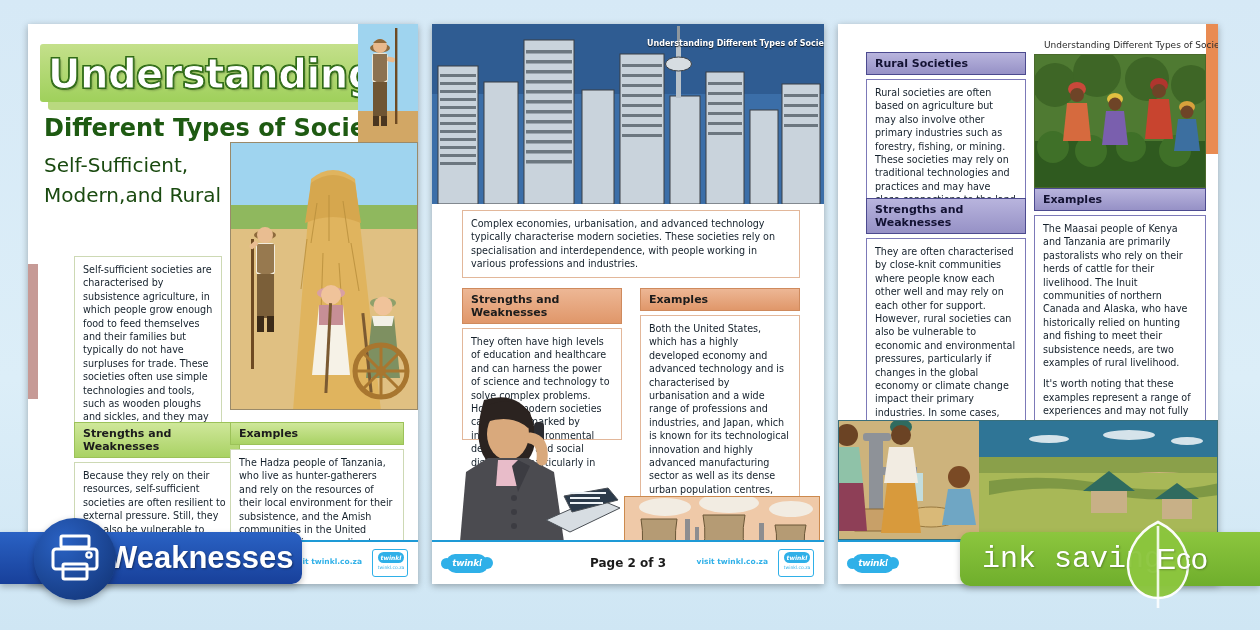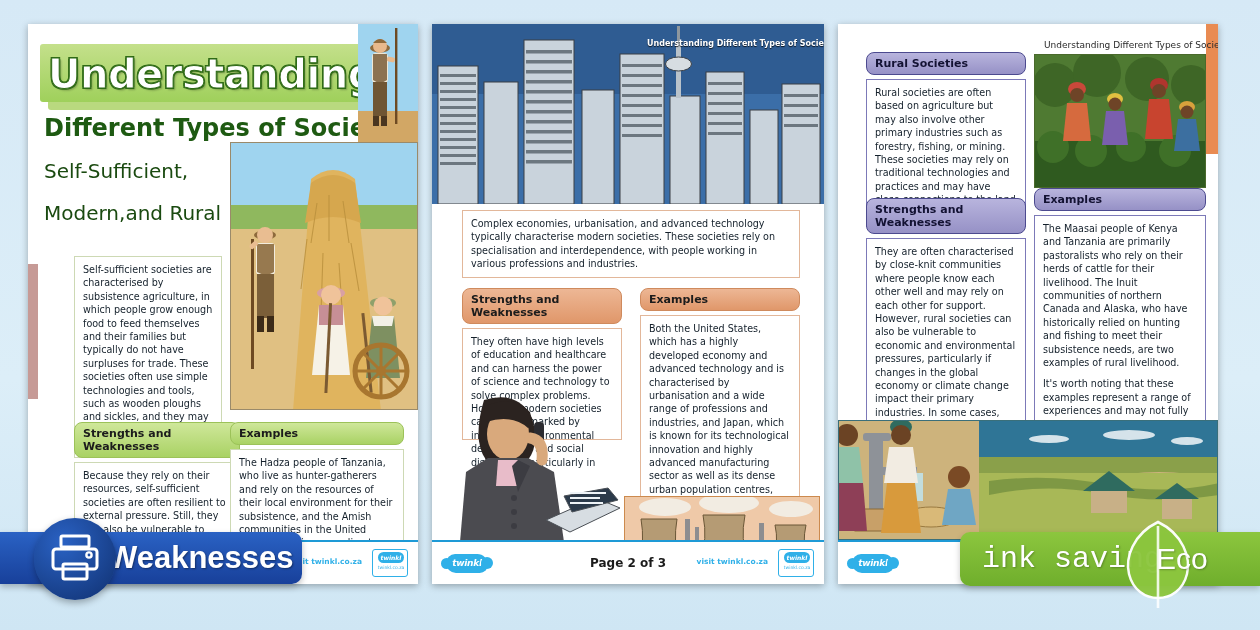--- a/index.html
+++ b/index.html
@@ -51,30 +51,30 @@
   }
   .title-sub1 {
     position: absolute; left: 16px; top: 90px;
     font-size: 24px; font-weight: bold; color: #1e5a12;
     font-family: "DejaVu Sans", sans-serif;
     text-shadow: 1px 1px 0 rgba(255,255,255,.9);
     white-space: nowrap;
   }
   .title-sub2 {
     position: absolute; left: 16px; top: 126px;
-    font-size: 20px; color: #1a4a10; line-height: 42px;
+    font-size: 20px; color: #1a4a10; line-height: 30px;
     font-family: "DejaVu Sans", sans-serif;
     white-space: pre-line;
   }
 
   
   .tb { position: absolute; }
   .tb-head {
     font-size: 11px; font-weight: bold; color: #1c1c1c;
-    padding: 4px 8px; border-radius: 8px;
+    padding: 4px 8px; border-radius: 0;
     border: 1px solid rgba(0,0,0,.18);
   }
   .tb-body {
     font-size: 9.6px; line-height: 13.4px; color: #14202b;
     padding: 6px 8px; background: #fff;
     border: 1px solid #c9c9b0;
     margin-top: 4px;
   }
   .theme-green .tb-head { background: linear-gradient(#cfe79a,#a9d264); border-color:#9cc259; }
   .theme-green .tb-body { border-color:#cdd9b4; }

